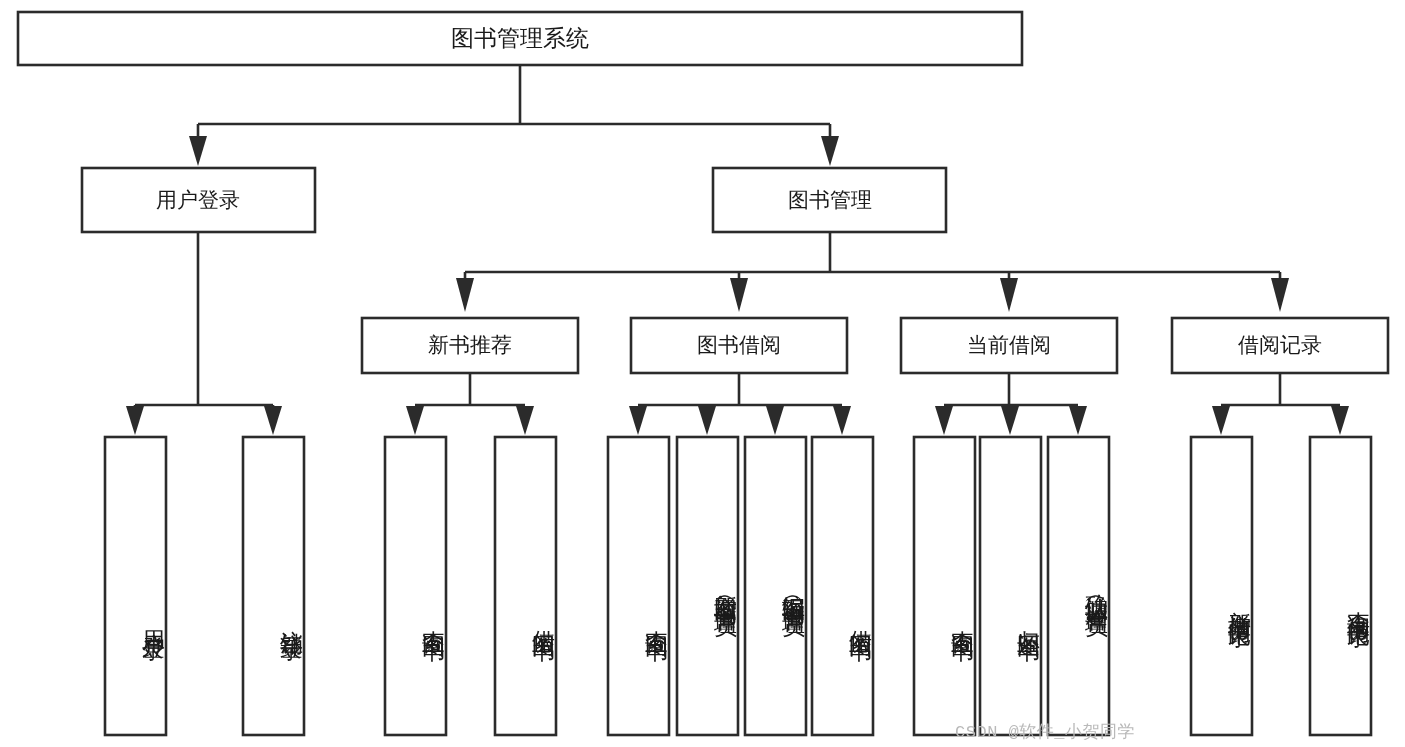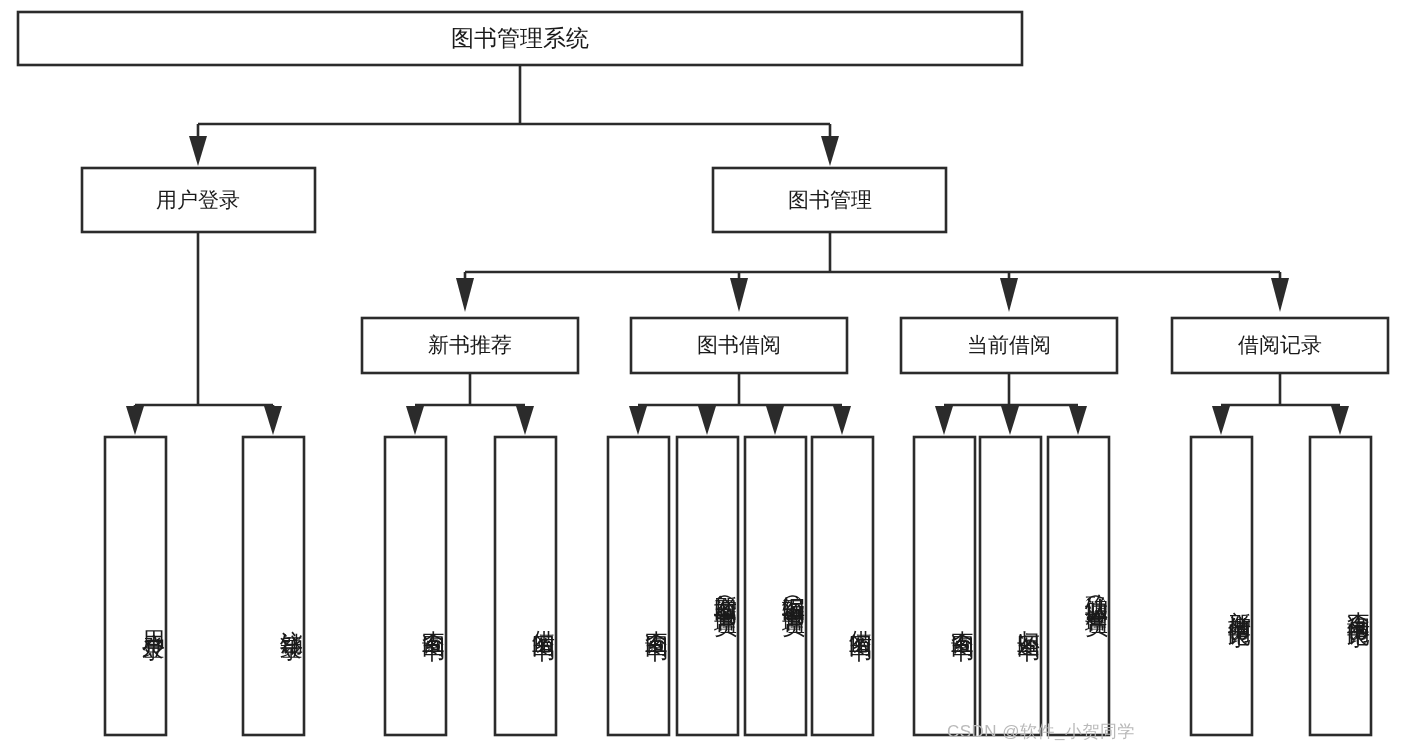--- a/index.html
+++ b/index.html
@@ -65,21 +65,21 @@
     display: flex;
     align-items: flex-start;
     justify-content: center;
     white-space: nowrap;
     pointer-events: none;
   }
   .watermark {
     position: absolute;
     right: 8px;
     bottom: 4px;
-    font-family: Liberation Sans, sans-serif;
+    font-family: Liberation Mono, monospace;
     font-size: 17px;
     color: #b9b9b9;
     letter-spacing: 0.5px;
     white-space: nowrap;
   }
 </style>
 </head>
 <body>
 
 <div id="diagram-root">

